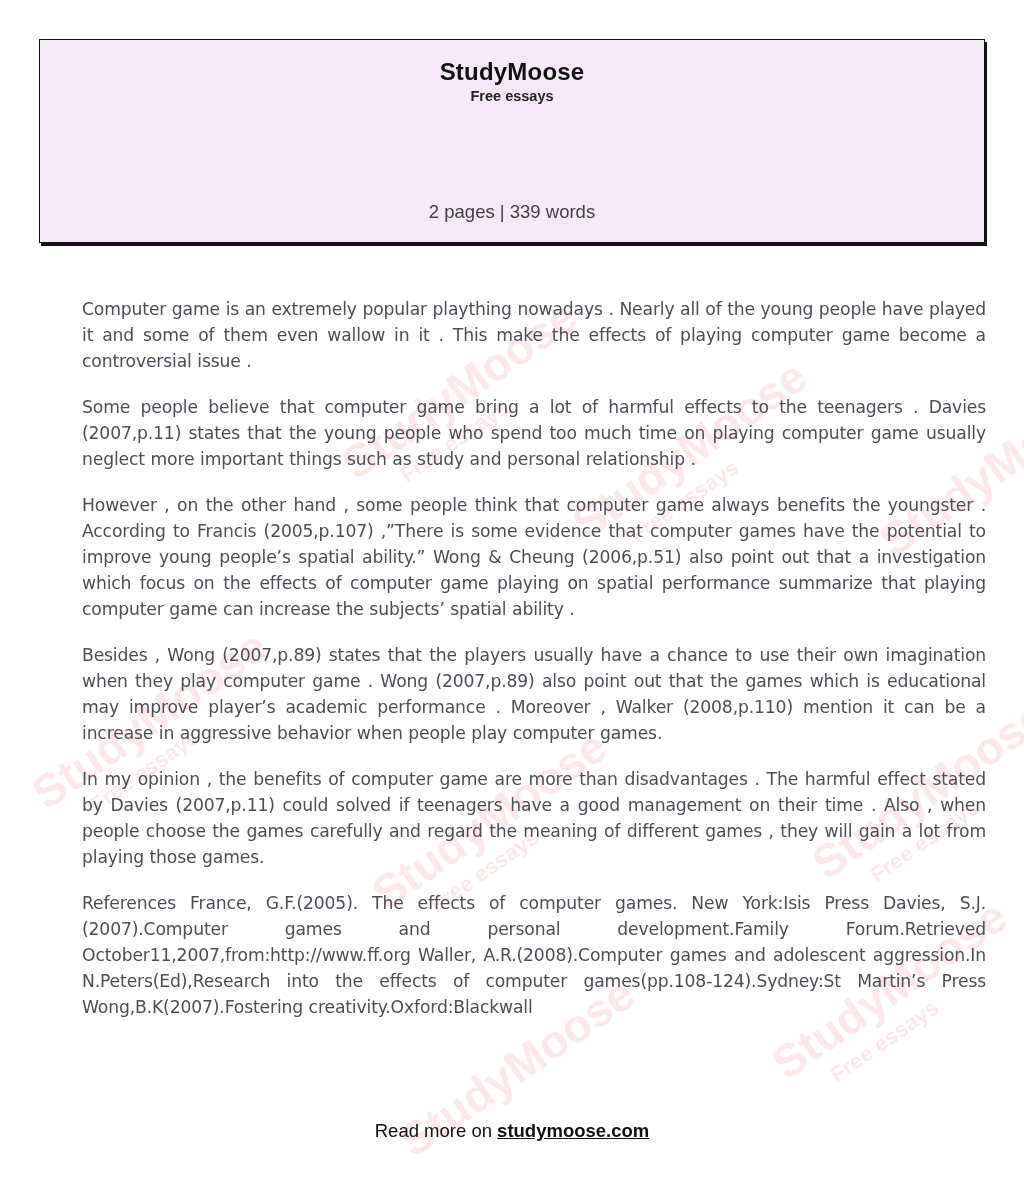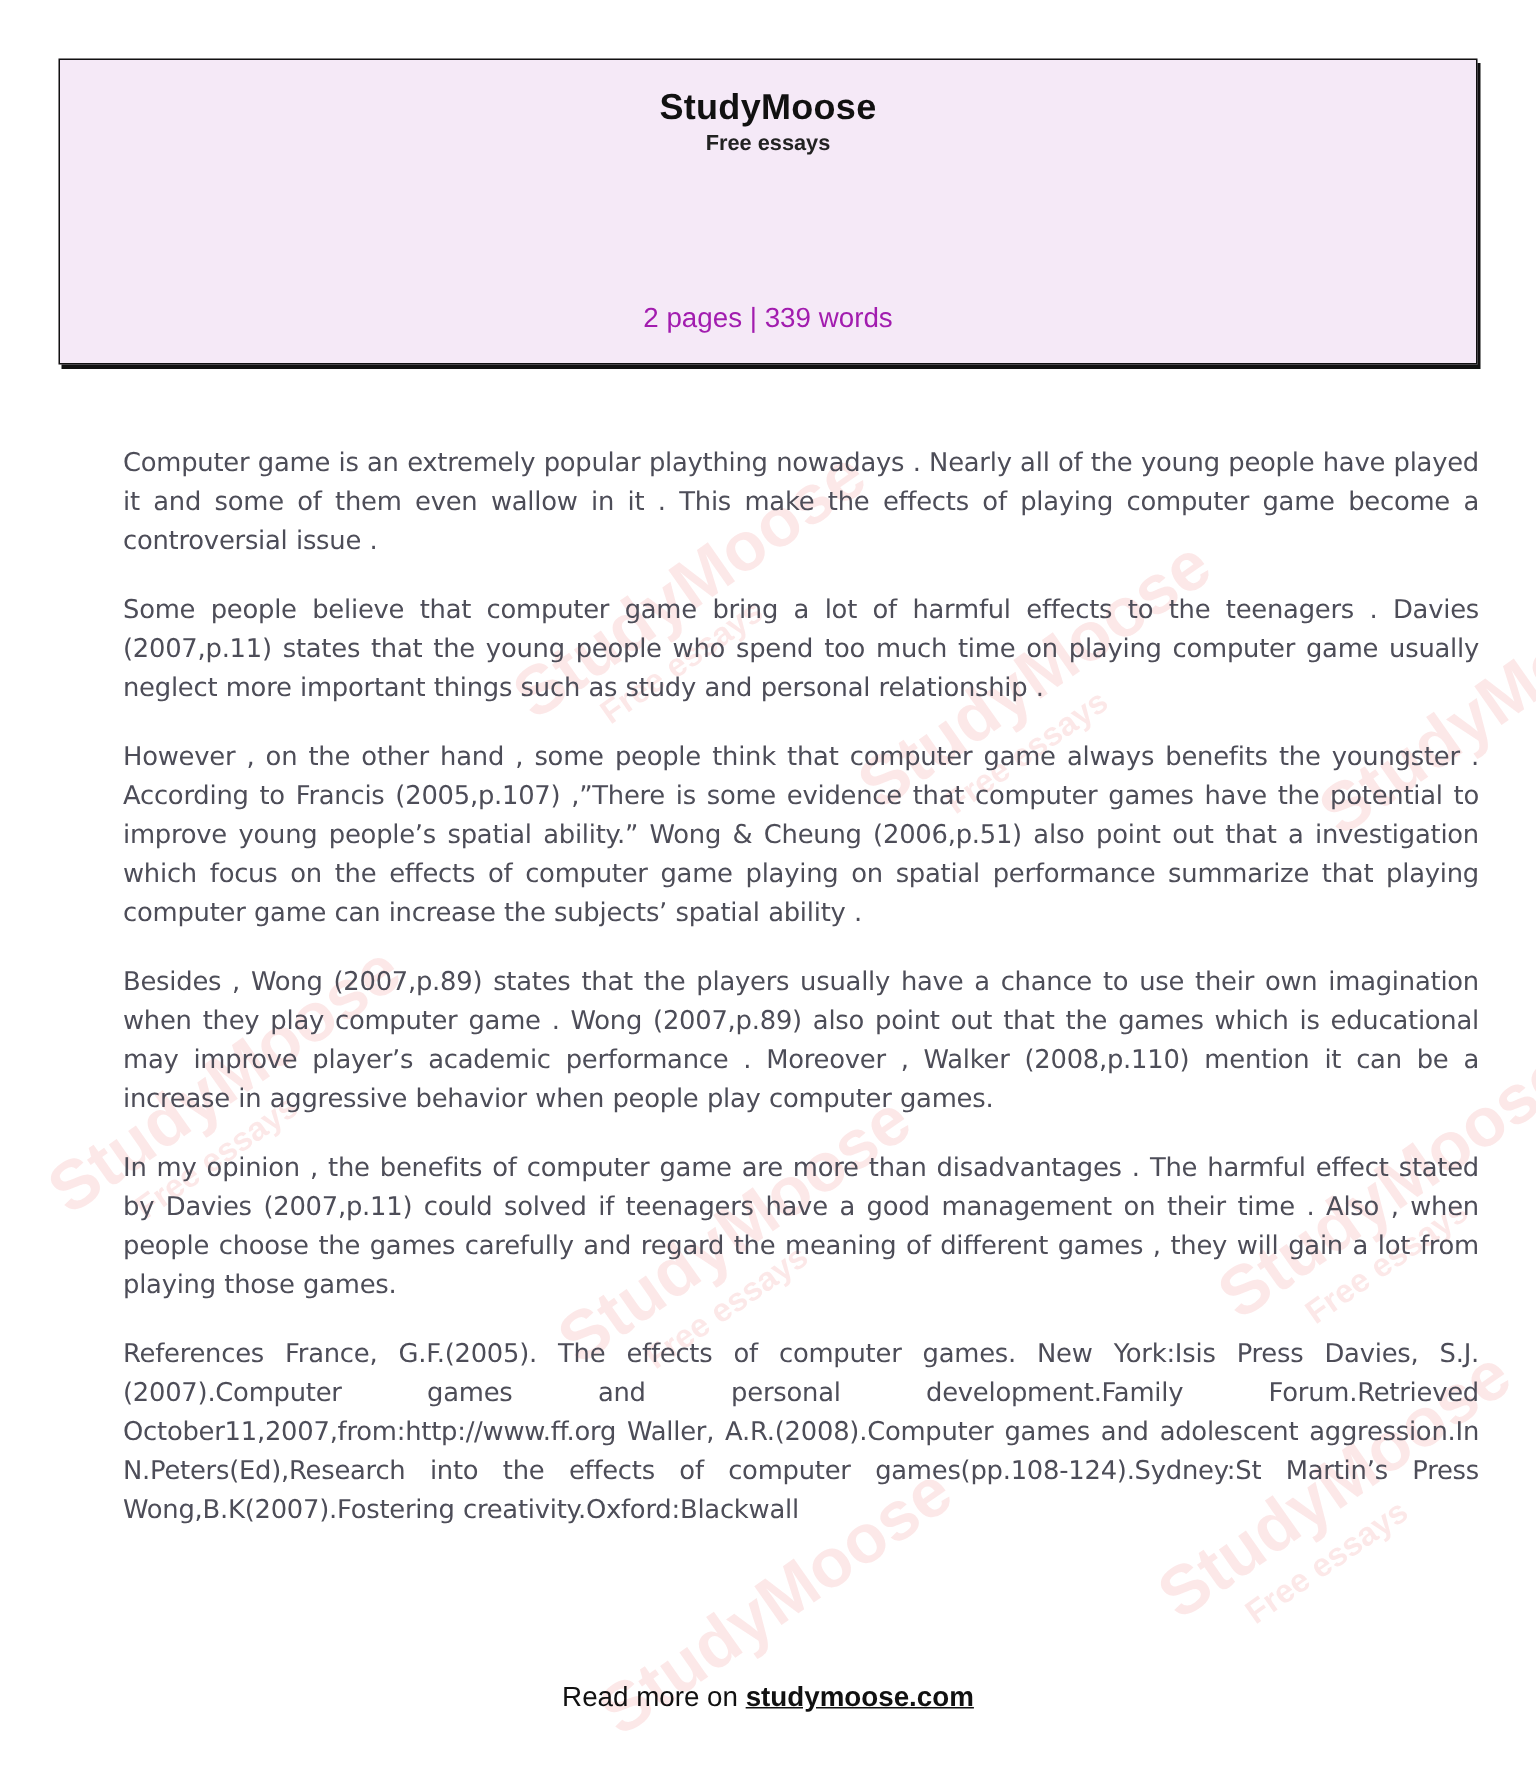--- a/index.html
+++ b/index.html
@@ -24,21 +24,21 @@
     font-size: 14.5px; color: #222;
   }
   .doc-title {
     position: absolute; top: 96px; left: 0; right: 0;
     font-family: "Liberation Sans", sans-serif; font-weight: bold;
     font-size: 34px; color: #0c0c0c;
   }
   .doc-meta {
     position: absolute; top: 161px; left: 0; right: 0;
     font-family: "Liberation Sans", sans-serif;
-    font-size: 18.5px; color: #a21caf;
+    font-size: 18.5px; color: #404040;
   }
 
   .watermarks { position: absolute; inset: 0; pointer-events: none; overflow: hidden; }
   .wm {
     position: absolute; font-family: "Liberation Sans", sans-serif; font-weight: bold;
     color: rgba(230, 80, 80, 0.13); transform: rotate(-35deg); white-space: nowrap;
   }
   .wm .big { font-size: 46px; display: block; }
   .wm .small { font-size: 22px; display: block; padding-left: 40px; }
 

